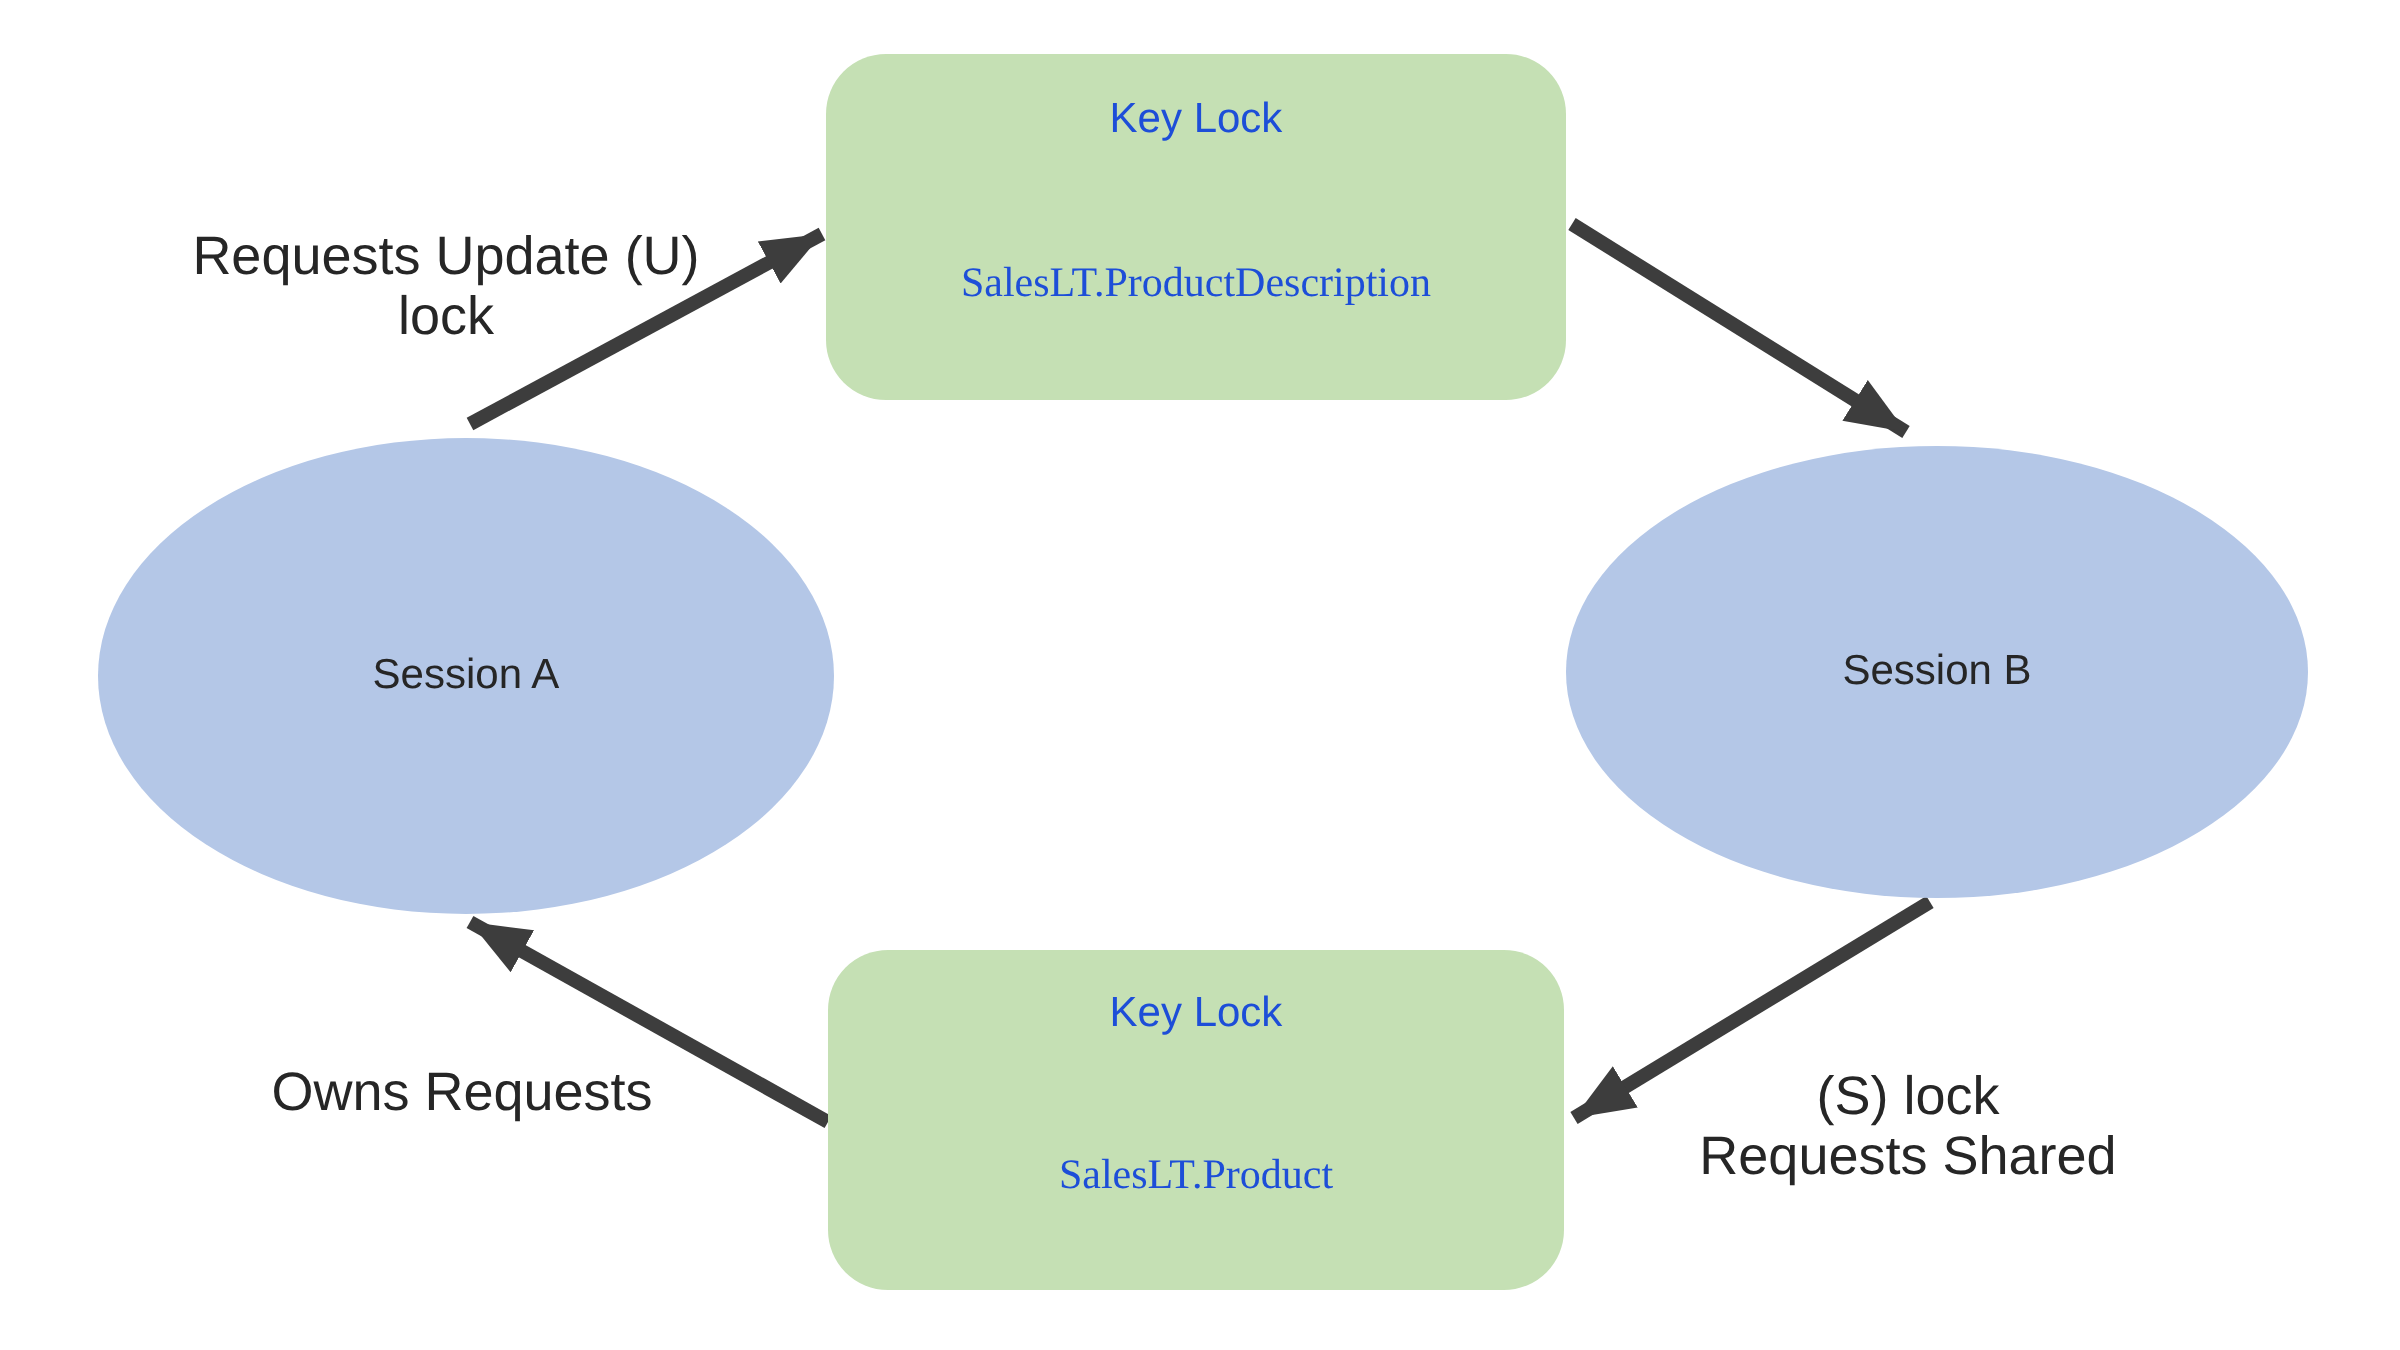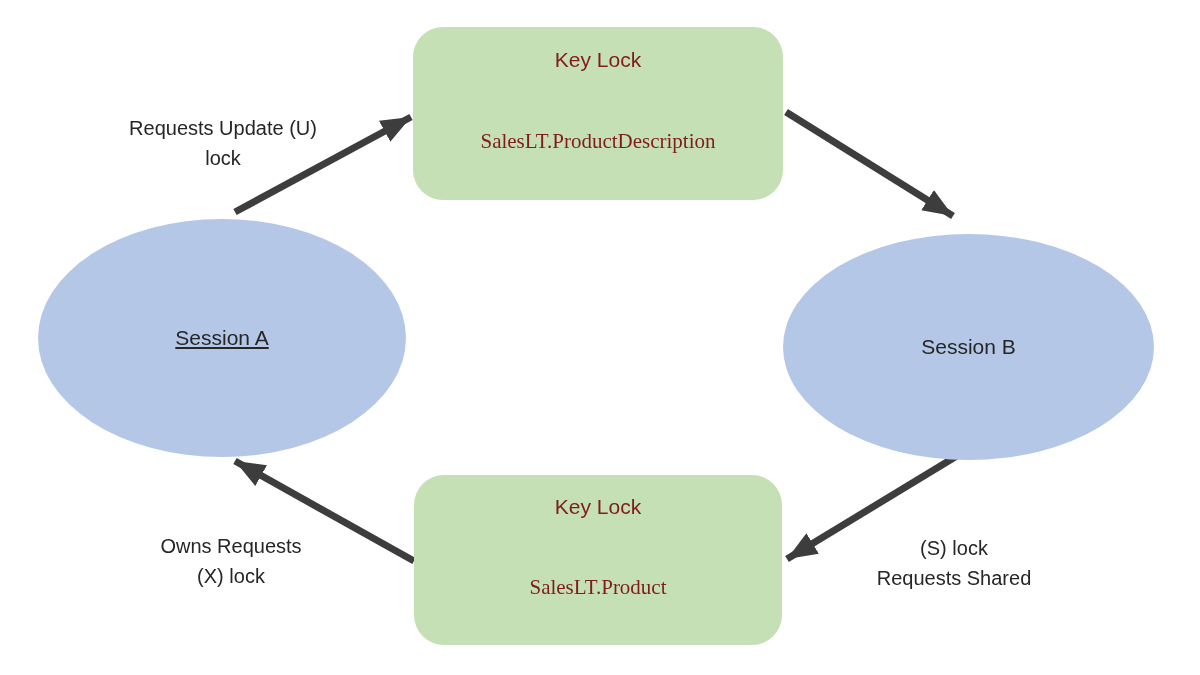--- a/index.html
+++ b/index.html
@@ -35,42 +35,42 @@
     background: #c5e0b4;
     border-radius: 30px;
   }
   .lock-title, .lock-resource {
     position: absolute;
     left: 0;
     width: 100%;
     text-align: center;
     font-size: 21px;
     line-height: 28px;
-    color: #7f1d1d;
+    color: #1d4ed8;
   }
   .lock-title { top: 45px; }
   .lock-resource { top: 126px; font-family: Liberation Serif, serif; }
   .lock-node.top .lock-title { top: 19px; }
   .lock-node.top .lock-resource { top: 100px; }
   .lock-node.bottom .lock-title { top: 18px; }
   .lock-node.bottom .lock-resource { top: 98px; }
   .session-node {
     background: #b4c7e7;
     border-radius: 50%;
     display: flex;
     align-items: center;
     justify-content: center;
     font-size: 21px;
     color: #262626;
   }
   .edge-label {
     position: absolute;
     width: 320px;
     text-align: center;
-    font-size: 20px;
+    font-size: 27px;
     line-height: 30px;
     color: #262626;
   }
 </style>
 </head>
 <body>
 
 <div class="canvas">
 
   <svg class="arrow-layer" viewBox="0 0 1200 675" xmlns="http://www.w3.org/2000/svg">
@@ -88,37 +88,36 @@
   <div class="node lock-node top" style="left:413px; top:27px; width:370px; height:173px;">
     <div class="lock-title">Key Lock</div>
     <div class="lock-resource">SalesLT.ProductDescription</div>
   </div>
 
   <div class="node lock-node bottom" style="left:414px; top:475px; width:368px; height:170px;">
     <div class="lock-title">Key Lock</div>
     <div class="lock-resource">SalesLT.Product</div>
   </div>
 
-  <div class="node session-node" style="left:38px; top:219px; width:368px; height:238px;text-decoration:underline;">
+  <div class="node session-node" style="left:49px; top:219px; width:368px; height:238px;">
     <span>Session A</span>
   </div>
 
-  <div class="node session-node" style="left:783px; top:234px; width:371px; height:226px;">
+  <div class="node session-node" style="left:783px; top:223px; width:371px; height:226px;">
     <span>Session B</span>
   </div>
 
   <div class="edge-label" style="left:63px; top:113px;">
     <div>Requests Update (U)</div>
     <div>lock</div>
   </div>
 
 
   <div class="edge-label" style="left:794px; top:533px;">
     <div>(S) lock</div>
     <div>Requests Shared</div>
   </div>
 
   <div class="edge-label" style="left:71px; top:531px;">
     <div>Owns Requests</div>
-    <div>(X) lock</div>
   </div>
 
 </div>
 
 </body></html>

